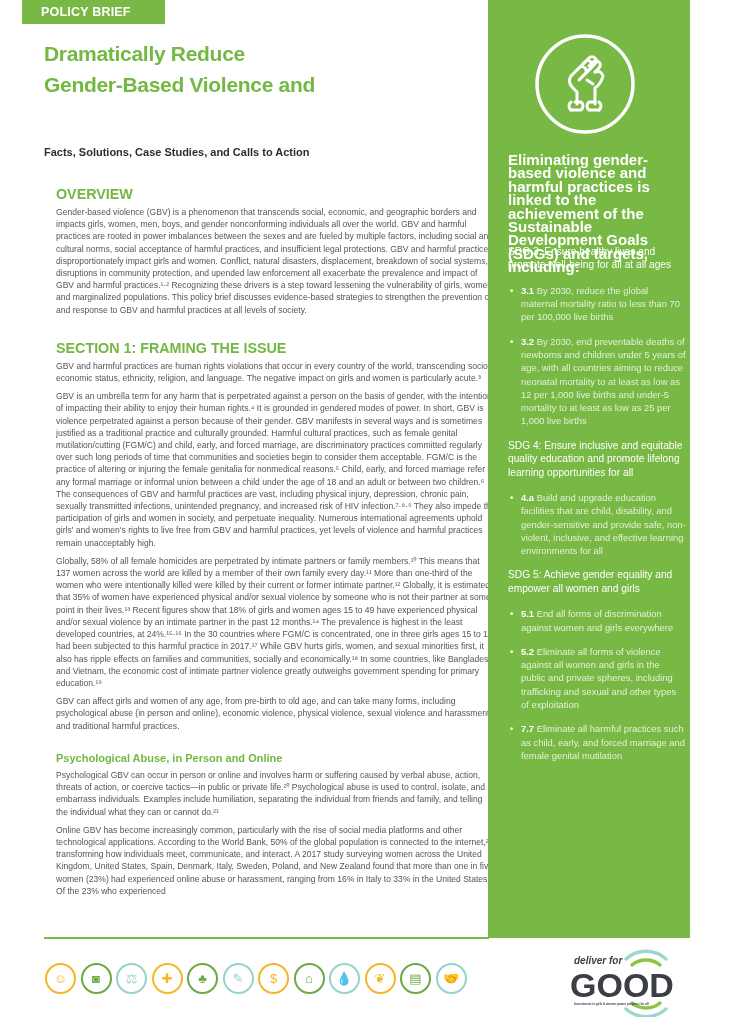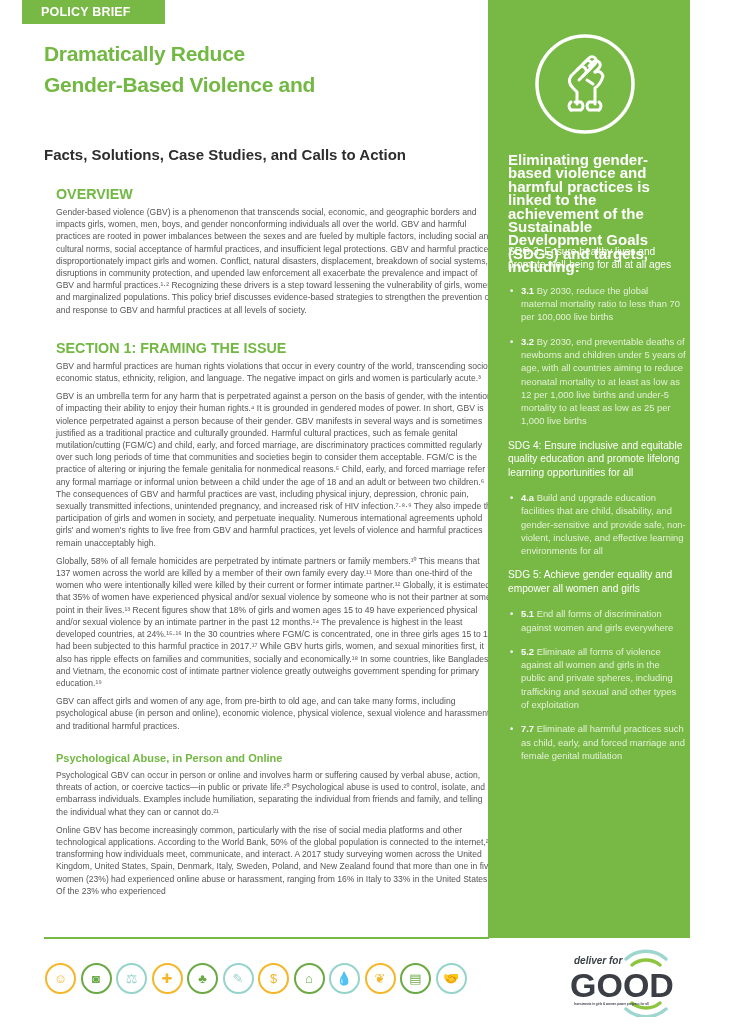--- a/index.html
+++ b/index.html
@@ -10,21 +10,21 @@
     position: absolute; left: 22px; top: 0; width: 143px; height: 24px;
     background: #78b844; color: #fff; font-weight: bold; font-size: 12.5px;
     padding: 5px 0 0 19px; letter-spacing: 0.2px;
   }
   .title {
     position: absolute; left: 44px; top: 38px; width: 430px;
     color: #72b843; font-weight: bold; font-size: 21px; line-height: 31px;
     letter-spacing: -0.3px;
   }
   .subtitle {
-    position: absolute; left: 44px; top: 146px; font-size: 15px; font-weight: bold;
+    position: absolute; left: 44px; top: 146px; font-size: 11px; font-weight: bold;
     color: #2e2e2e;
   }
   .main {
     position: absolute; left: 56px; top: 186px; width: 440px;
     font-size: 8.55px; line-height: 12.2px; color: #555;
   }
   .main h2 {
     color: #72b843; font-size: 14.3px; font-weight: bold; margin-bottom: 4px;
     line-height: 16px;
   }

